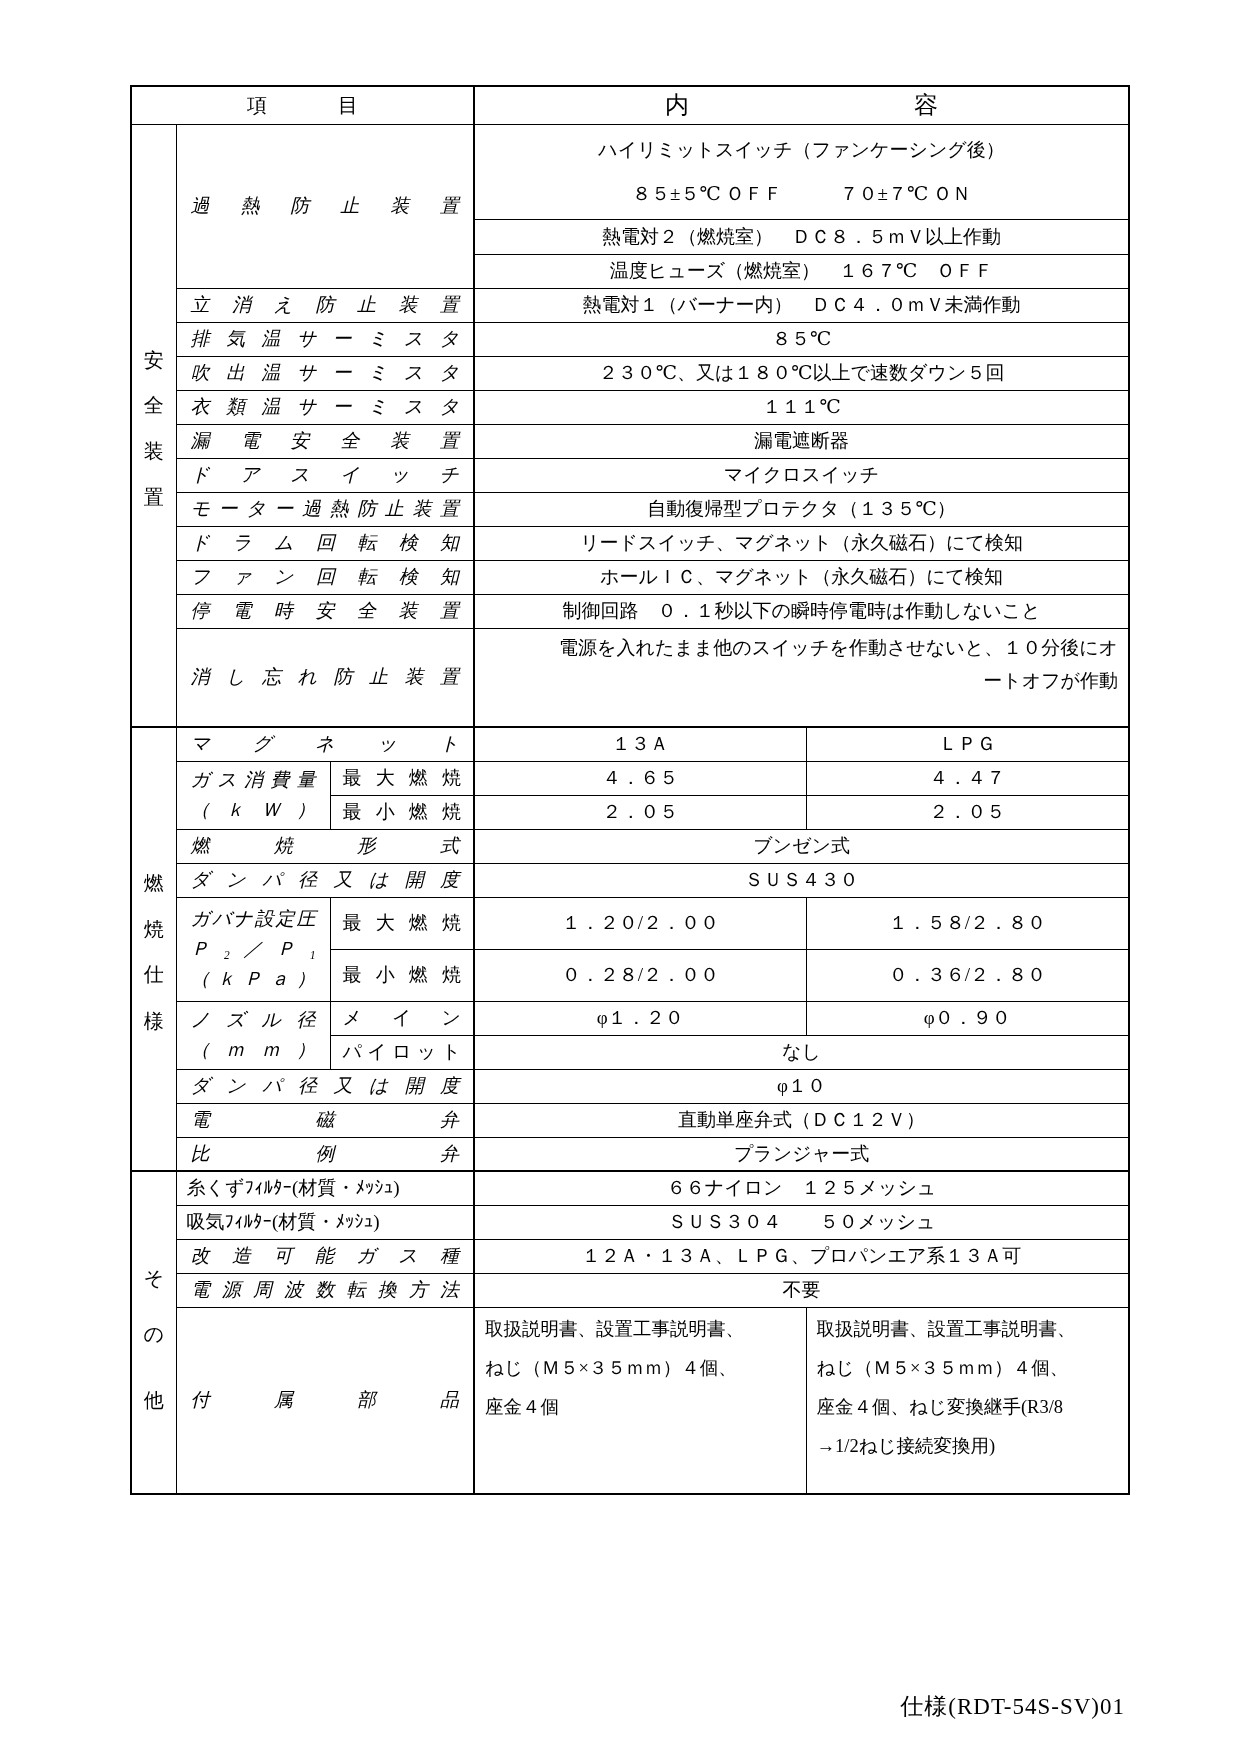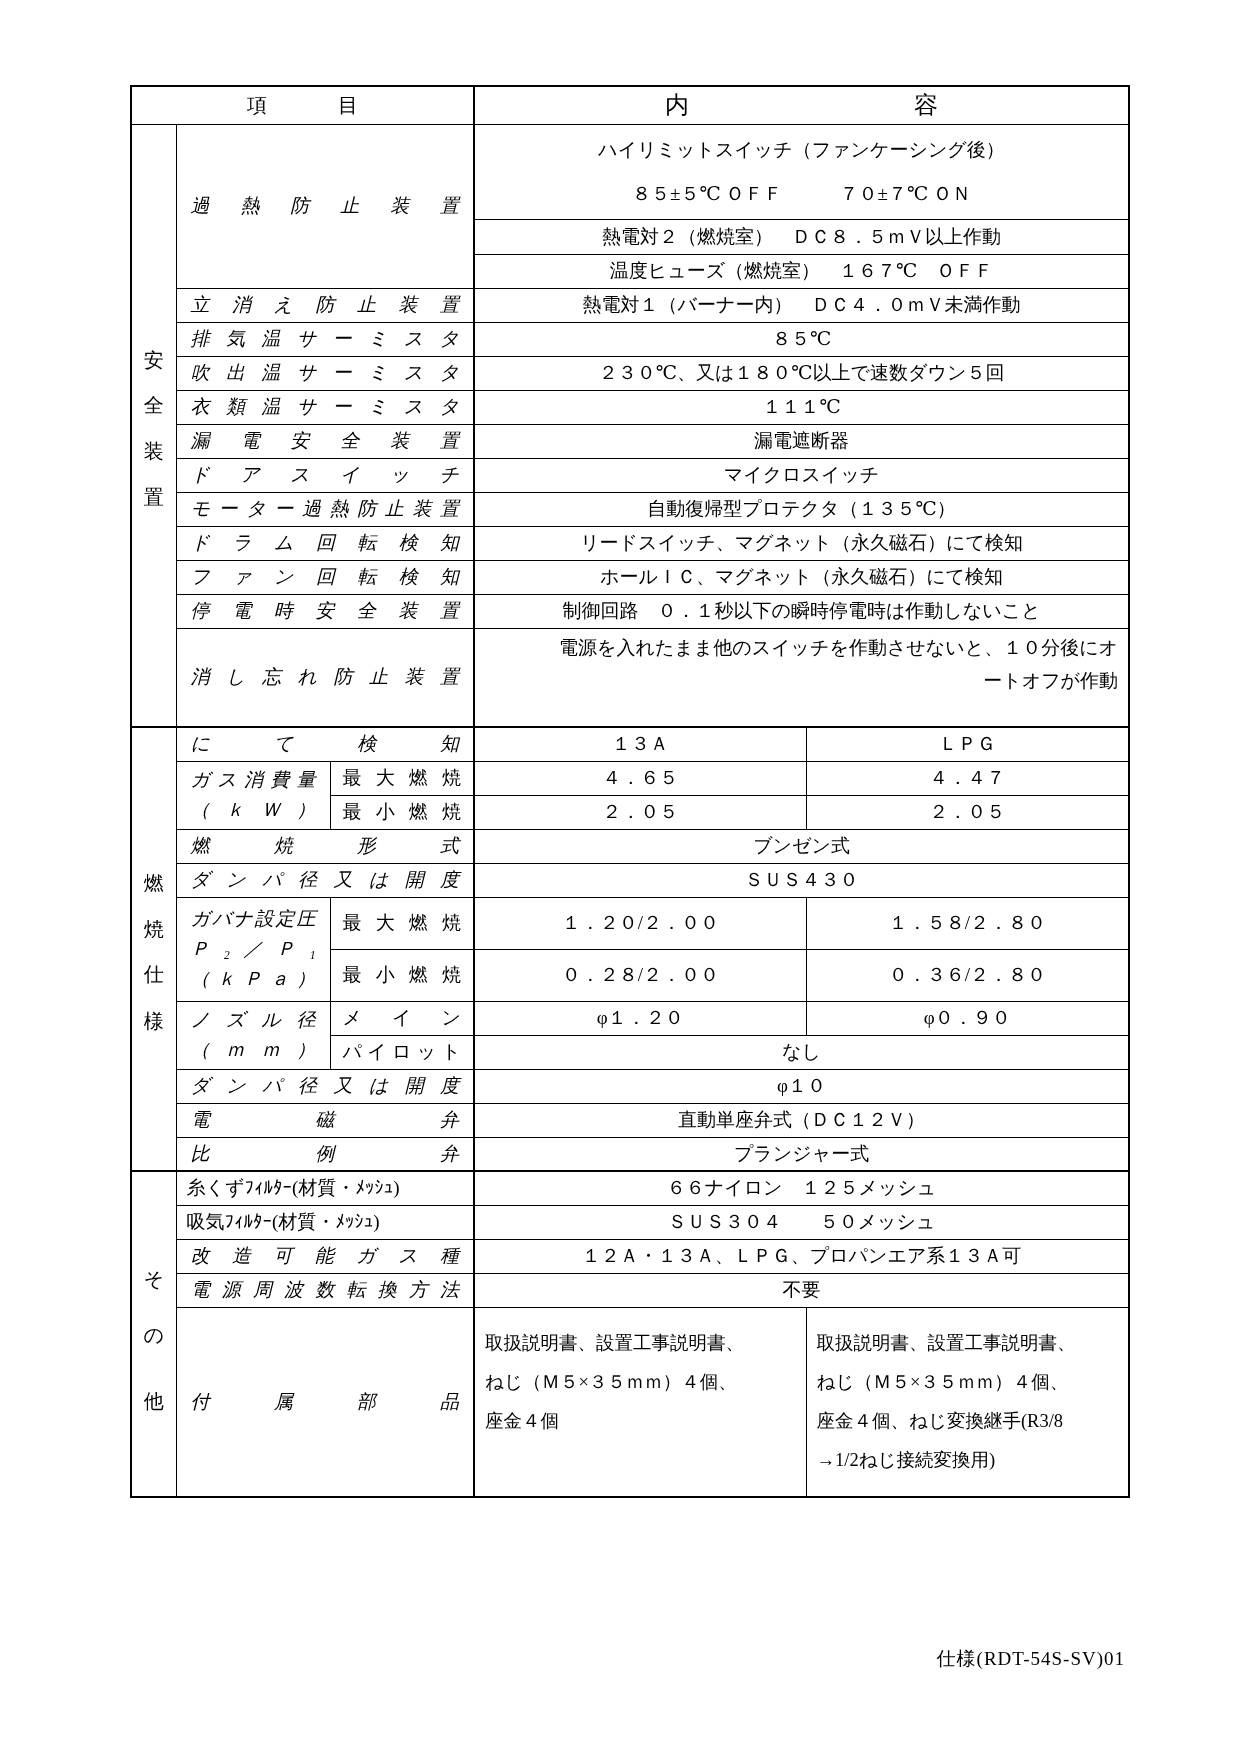--- a/index.html
+++ b/index.html
@@ -35,27 +35,27 @@
   td.hd-content { text-align: justify; text-align-last: justify; padding: 0 190px; font-size: 24px; }
   td.vlabel {
     writing-mode: vertical-rl; text-align: center;
     letter-spacing: 46px; font-size: 20px; padding: 8px 0;
   }
   td.vlabel.vs { letter-spacing: 36px; }
   td.leftal { text-align: left; padding: 0 8px 0 10px; }
   td.prelines { white-space: pre-line; }
   td.big2 { line-height: 44px; }
   td.wrapv { text-align: right; vertical-align: top; white-space: pre-line; line-height: 33px; padding: 2px 10px; }
-  td.acc { text-align: left; vertical-align: top; white-space: pre-line; line-height: 39px; padding: 16px 10px; font-size: 18.5px; }
+  td.acc { text-align: left; vertical-align: top; white-space: pre-line; line-height: 39px; padding: 2px 10px; font-size: 18.5px; }
   tr.h38 { height: 38px; } tr.h95 { height: 95px; } tr.h34 { height: 34px; }
   tr.h35 { height: 35px; } tr.h99 { height: 99px; } tr.h52 { height: 52px; }
   tr.h187 { height: 187px; }
   .footer-note {
-    position: absolute; top: 1646px; right: 115px;
-    font-size: 19px; letter-spacing: 1px; font-family: Liberation Serif, serif;
+    position: absolute; top: 1691px; right: 115px;
+    font-size: 23px; letter-spacing: 1px; font-family: Liberation Serif, serif;
   }
 </style>
 </head>
 <body>
 
 <table class="spec">
   <colgroup>
     <col style="width:45px">
       <col style="width:154px">
       <col style="width:144px">
@@ -122,21 +122,21 @@
     <td colspan="2" class="cl">制御回路　０．１秒以下の瞬時停電時は作動しないこと</td>
   </tr>
   <tr class="h99">
     <td colspan="2" class="dist">消し忘れ防止装置</td>
     <td colspan="2" class="cl wrapv">電源を入れたまま他のスイッチを作動させないと、１０分後にオ
 ートオフが作動</td>
   </tr>
 
   <tr class="h34 sec-top">
     <td rowspan="12" class="vlabel">燃焼仕様</td>
-    <td colspan="2" class="dist">にて検知</td>
+    <td colspan="2" class="dist">マグネット</td>
     <td class="cl">１３Ａ</td>
     <td>ＬＰＧ</td>
   </tr>
   <tr class="h34">
     <td rowspan="2">
       <div class="dline">ガス消費量</div>
       <div class="dline">（ｋＷ）</div>
     </td>
     <td class="subl">最大燃焼</td>
     <td class="cl">４．６５</td>

